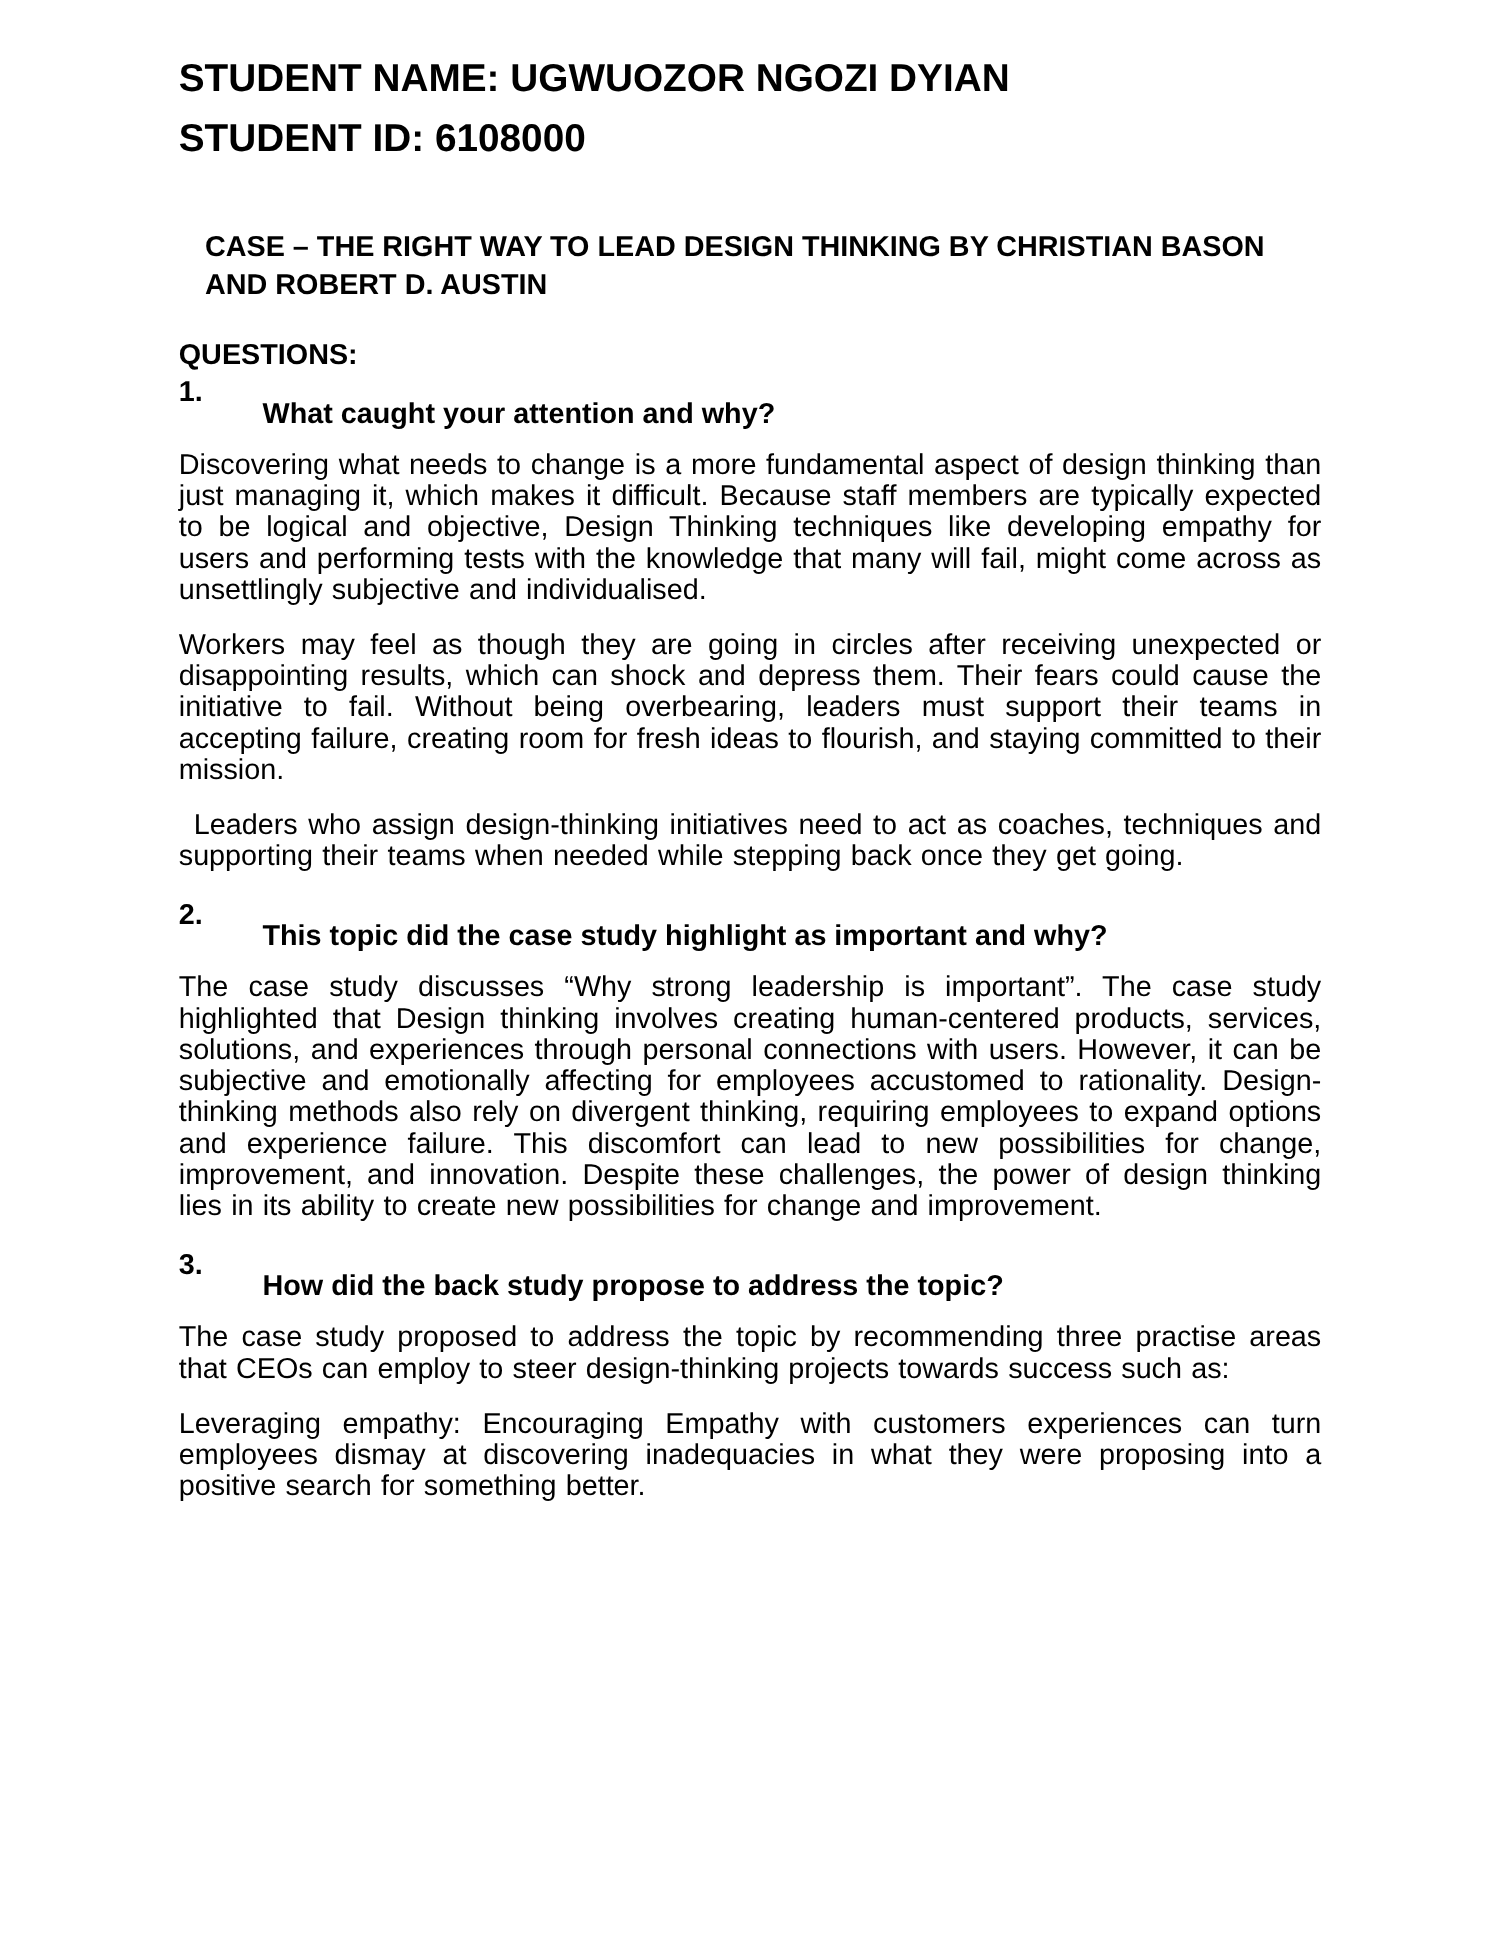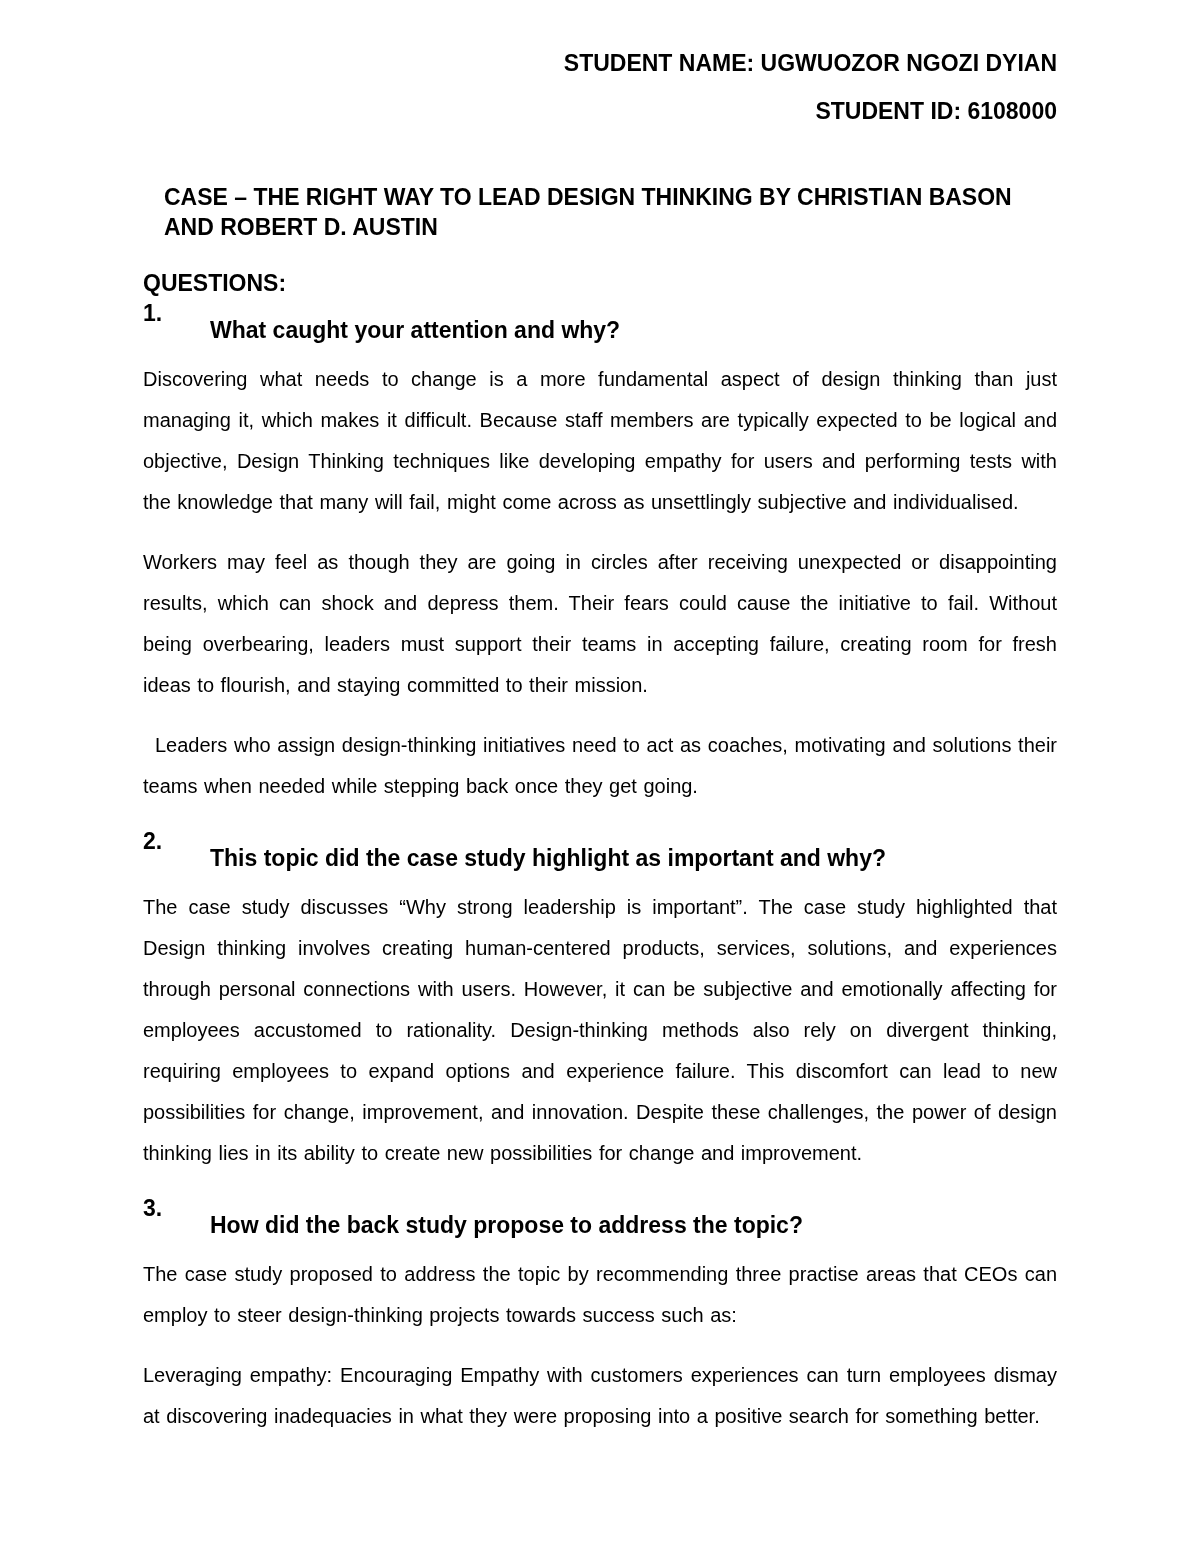--- a/index.html
+++ b/index.html
@@ -15,25 +15,24 @@
     background: #ffffff;
     overflow: hidden;
   }
   .content {
     position: absolute;
     left: 143px;
     top: 48px;
     width: 914px;
   }
   .hline {
-    font-size: 23px;
+    font-size: 31px;
     line-height: 30px;
     font-weight: bold;
     margin-bottom: 18px;
-    text-align: right;
   }
   .case-title {
     font-size: 23px;
     line-height: 30px;
     font-weight: bold;
     max-width: 872px;
     margin: 56px auto 26px auto;
   }
   .questions-label {
     font-size: 23px;
@@ -48,22 +47,22 @@
     margin-bottom: 14px;
   }
   .qnum {
     flex: 0 0 67px;
   }
   .qtext {
     flex: 1 1 auto;
     margin-top: 17px;
   }
   .body {
-    font-size: 20px;
-    line-height: 41px;
+    font-size: 23px;
+    line-height: 25px;
     text-align: justify;
     margin-bottom: 19px;
     word-spacing: 1px;
   }
   .body.indent-sm {
     text-indent: 12px;
   }
   .body.last {
     margin-bottom: 0;
   }
@@ -80,21 +79,21 @@
     <h1 class="case-title">CASE – THE RIGHT WAY TO LEAD DESIGN THINKING BY CHRISTIAN BASON AND ROBERT D. AUSTIN</h1>
 
     <p class="questions-label">QUESTIONS:</p>
 
     <div class="qheading">
       <span class="qnum">1.</span>
       <span class="qtext">What caught your attention and why?</span>
     </div>
     <p class="body">Discovering what needs to change is a more fundamental aspect of design thinking than just managing it, which makes it difficult. Because staff members are typically expected to be logical and objective, Design Thinking techniques like developing empathy for users and performing tests with the knowledge that many will fail, might come across as unsettlingly subjective and individualised.</p>
     <p class="body">Workers may feel as though they are going in circles after receiving unexpected or disappointing results, which can shock and depress them. Their fears could cause the initiative to fail. Without being overbearing, leaders must support their teams in accepting failure, creating room for fresh ideas to flourish, and staying committed to their mission.</p>
-    <p class="body indent-sm">Leaders who assign design-thinking initiatives need to act as coaches, motivating and solutions their teams when needed while stepping back once they get going.</p>
+    <p class="body indent-sm">Leaders who assign design-thinking initiatives need to act as coaches, techniques and supporting their teams when needed while stepping back once they get going.</p>
 
     <div class="qheading">
       <span class="qnum">2.</span>
       <span class="qtext">This topic did the case study highlight as important and why?</span>
     </div>
     <p class="body">The case study discusses “Why strong leadership is important”. The case study highlighted that Design thinking involves creating human-centered products, services, solutions, and experiences through personal connections with users. However, it can be subjective and emotionally affecting for employees accustomed to rationality. Design-thinking methods also rely on divergent thinking, requiring employees to expand options and experience failure. This discomfort can lead to new possibilities for change, improvement, and innovation. Despite these challenges, the power of design thinking lies in its ability to create new possibilities for change and improvement.</p>
 
     <div class="qheading">
       <span class="qnum">3.</span>
       <span class="qtext">How did the back study propose to address the topic?</span>

